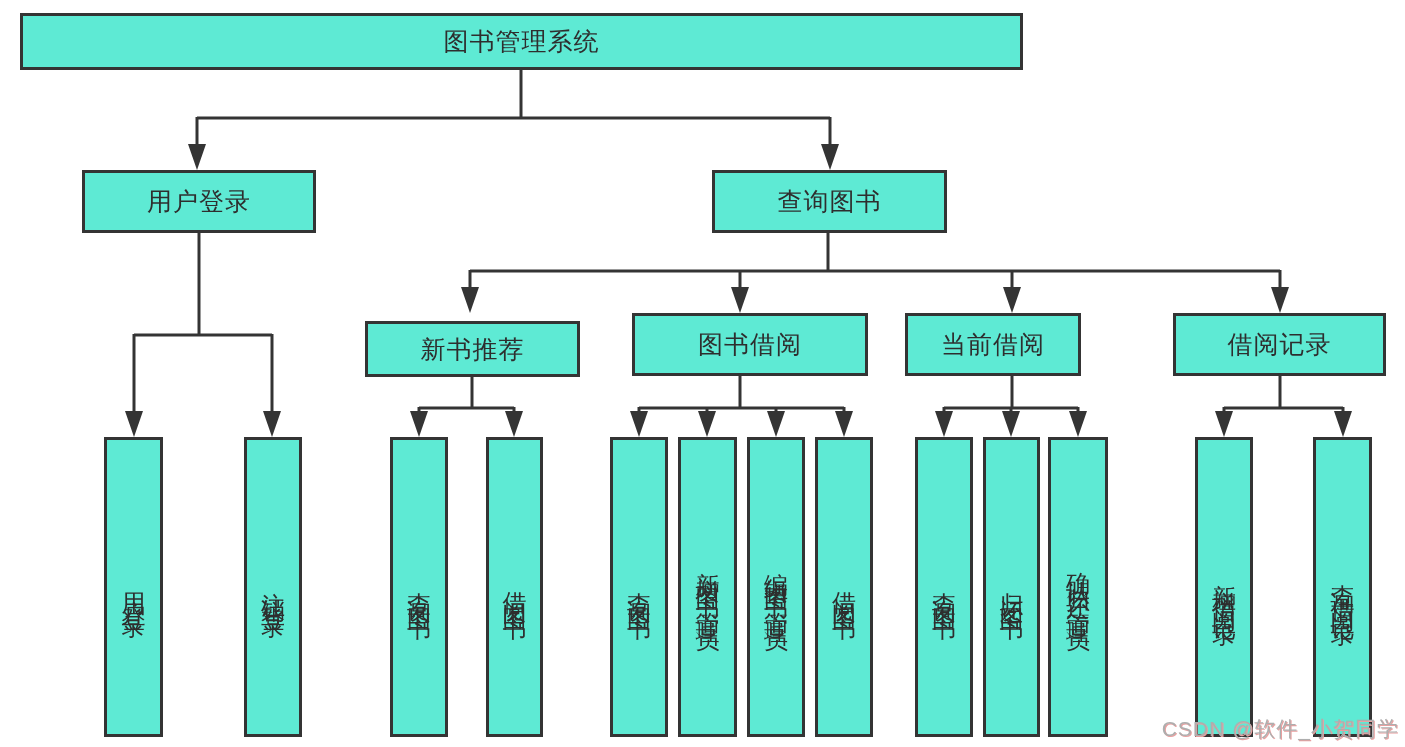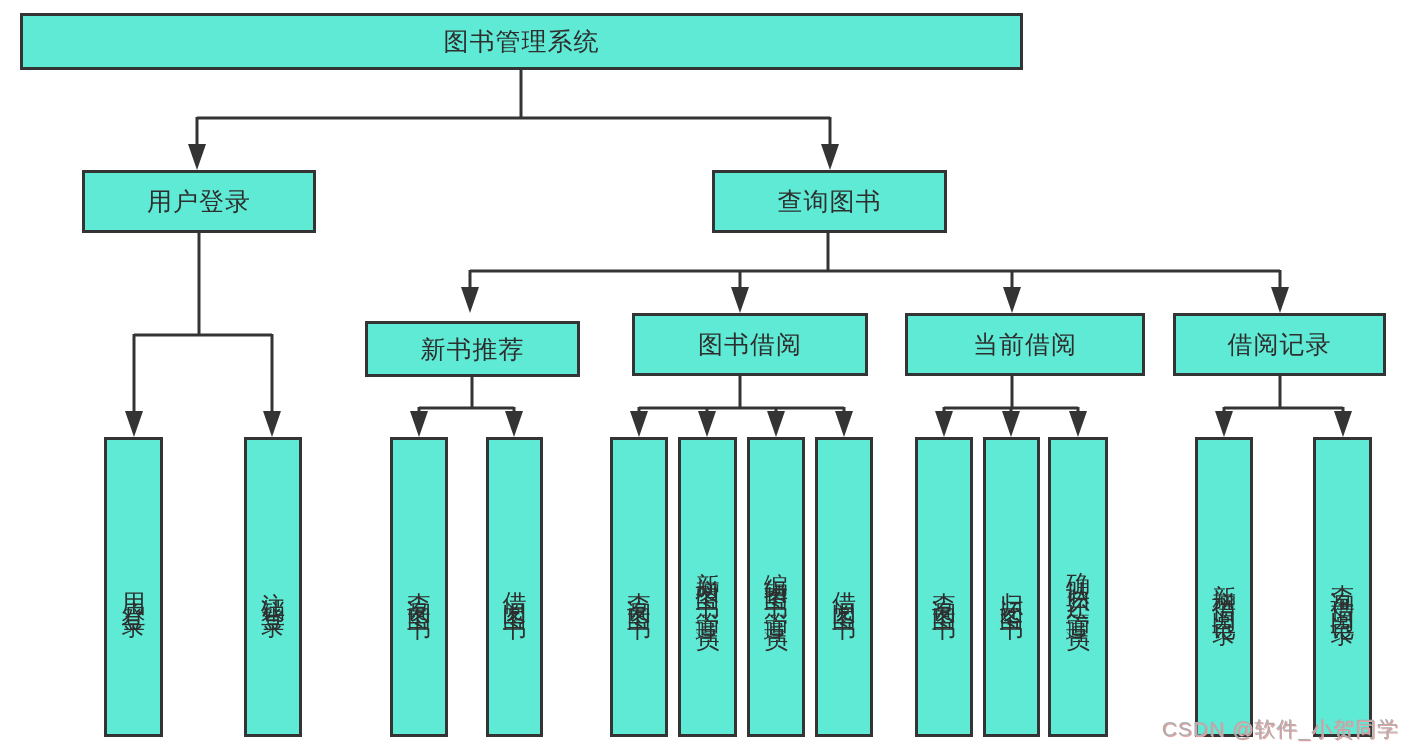--- a/index.html
+++ b/index.html
@@ -97,21 +97,21 @@
     </g>
   </svg>
 
   <div class="node h" style="left:20px;top:13px;width:1003px;height:57px">图书管理系统</div>
 
   <div class="node h" style="left:82px;top:170px;width:234px;height:63px">用户登录</div>
   <div class="node h" style="left:712px;top:170px;width:235px;height:63px">查询图书</div>
 
   <div class="node h" style="left:365px;top:321px;width:215px;height:56px">新书推荐</div>
   <div class="node h" style="left:632px;top:313px;width:236px;height:63px">图书借阅</div>
-  <div class="node h" style="left:905px;top:313px;width:240px;height:63px">当前借阅</div>
+  <div class="node h" style="left:905px;top:313px;width:176px;height:63px">当前借阅</div>
   <div class="node h" style="left:1173px;top:313px;width:213px;height:63px">借阅记录</div>
 
   <div class="node v" style="left:104px;top:437px;width:59px;height:300px">用户登录</div>
   <div class="node v" style="left:244px;top:437px;width:58px;height:300px">注销登录</div>
 
   <div class="node v" style="left:390px;top:437px;width:58px;height:300px">查询图书</div>
   <div class="node v" style="left:486px;top:437px;width:57px;height:300px">借阅图书</div>
 
   <div class="node v" style="left:610px;top:437px;width:58px;height:300px">查询图书</div>
   <div class="node v" style="left:678px;top:437px;width:59px;height:300px">新增图书（管理员）</div>

